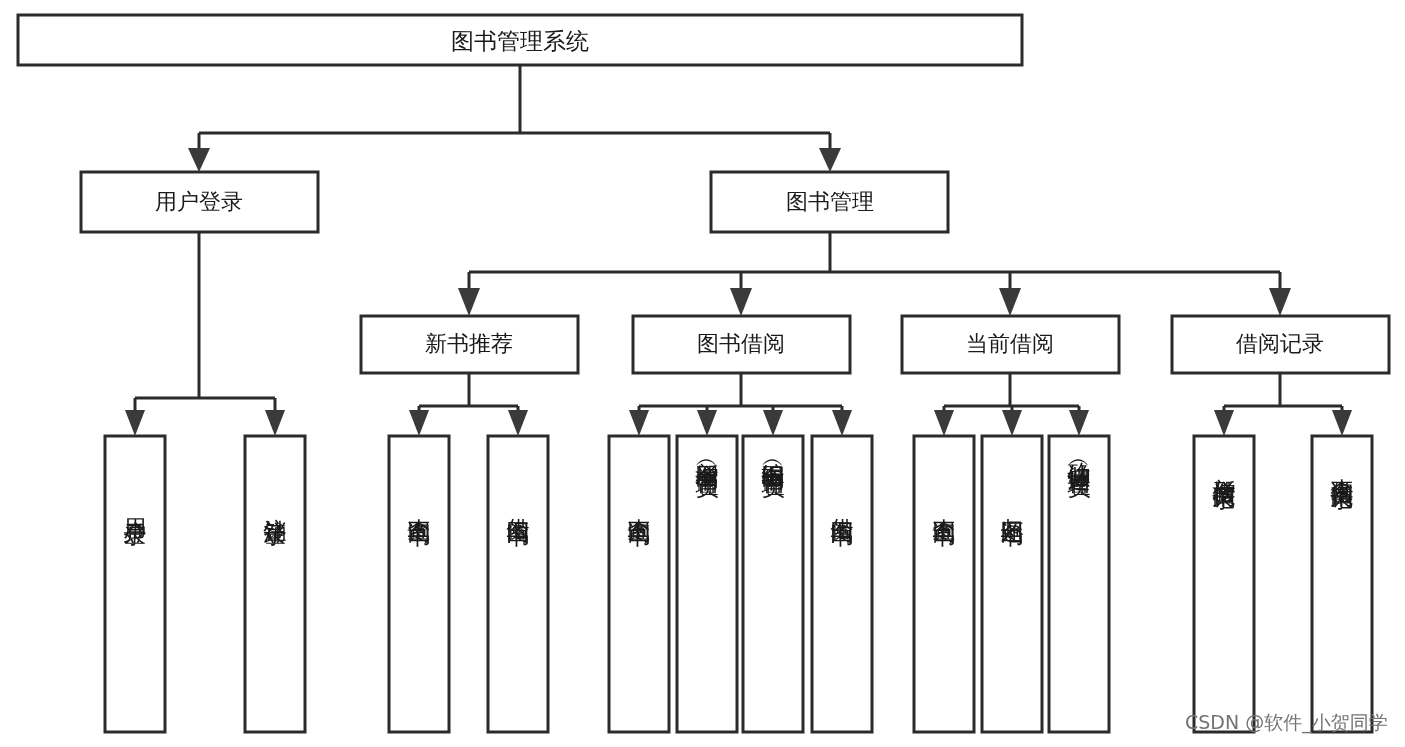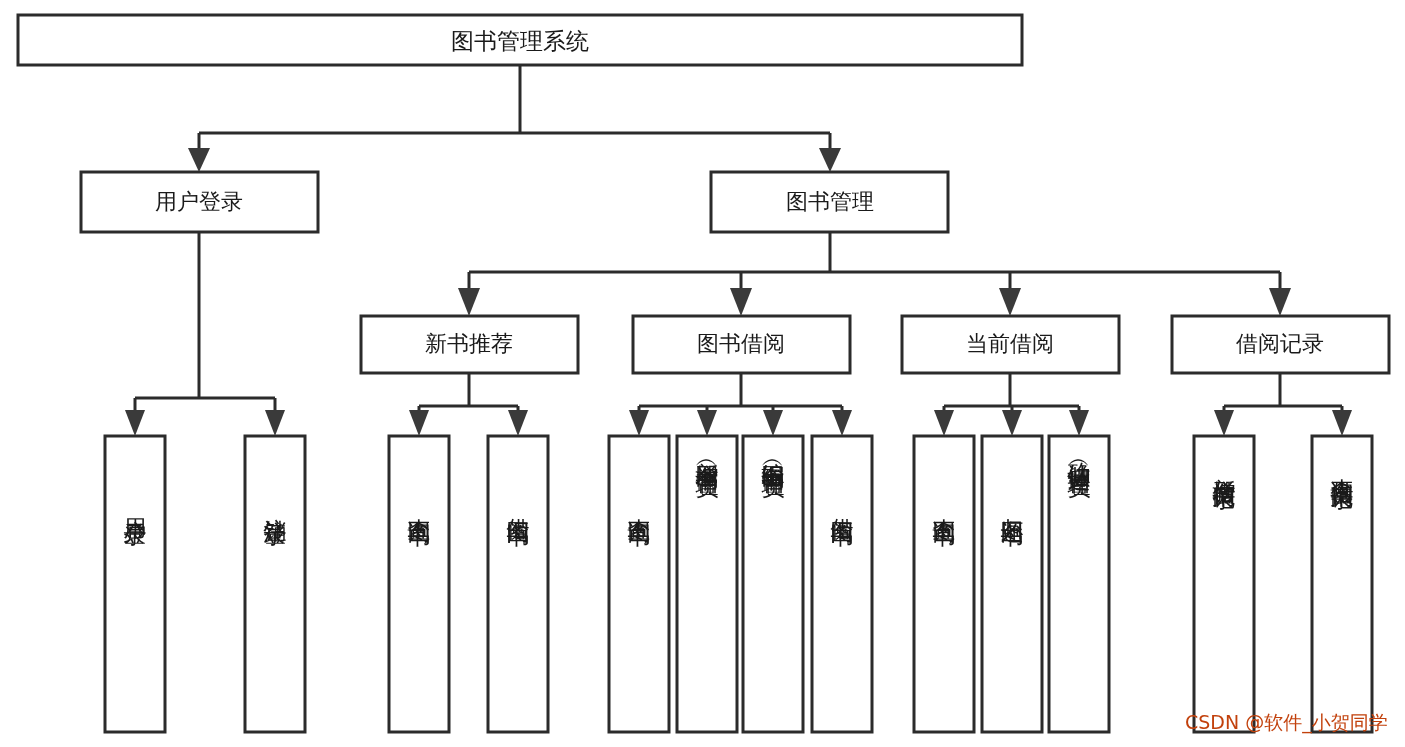--- a/index.html
+++ b/index.html
@@ -63,21 +63,21 @@
     display: flex;
     justify-content: flex-start;
     align-items: center;
     white-space: nowrap;
     pointer-events: none;
   }
   .watermark {
     position: absolute;
     font-family: "DejaVu Sans", "Liberation Sans", sans-serif;
     font-size: 19px;
-    color: #c2410c;
+    color: #737373;
     white-space: nowrap;
     left: 1185px;
     top: 710px;
   }
 </style>
 </head>
 <body>
 
 <div id="diagram-root">
 

